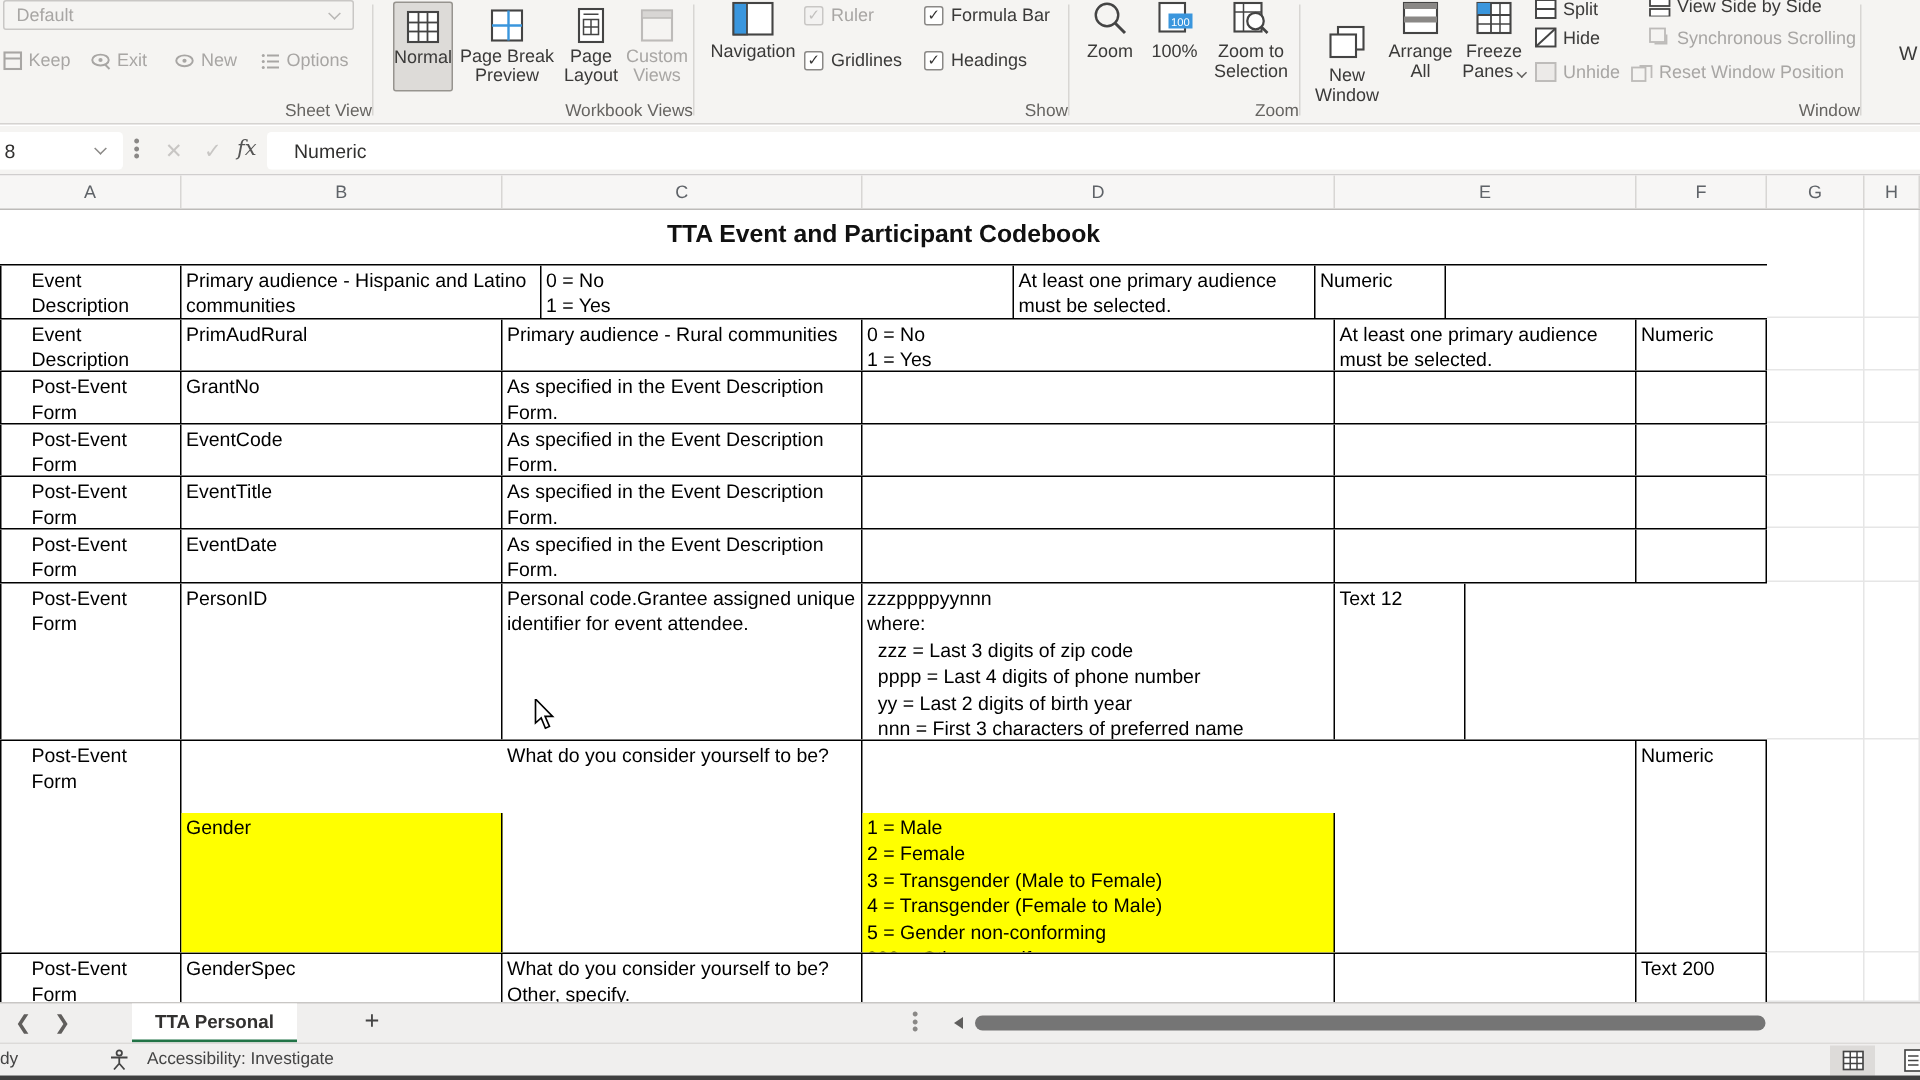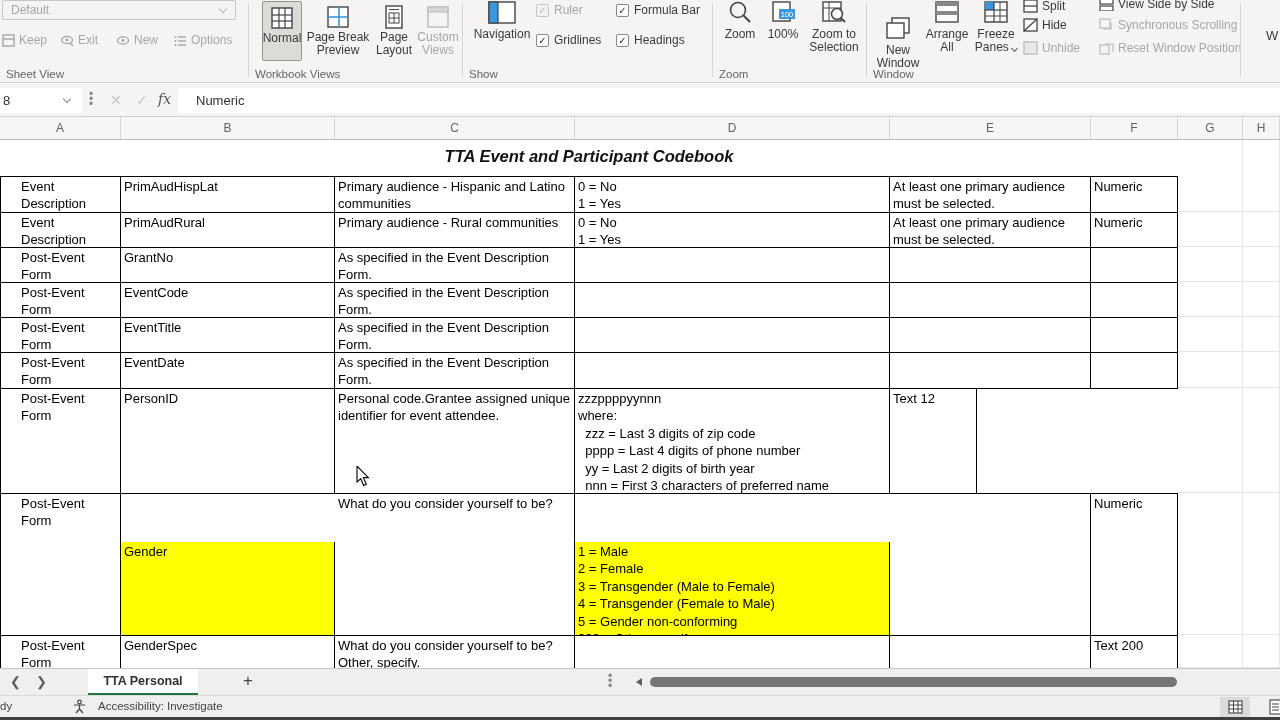--- a/index.html
+++ b/index.html
@@ -2,21 +2,21 @@
 <html><head>
 <meta charset="utf-8">
 <style>
   *{margin:0;padding:0;box-sizing:border-box;}
   html,body{width:1280px;height:720px;overflow:hidden;}
   body{font-family:"Liberation Sans",sans-serif;background:#fff;position:relative;}
   .abs{position:absolute;}
 
   
   .ribbon{position:absolute;left:0;top:0;width:1280px;height:83px;background:#f5f4f2;border-bottom:1px solid #d5d3d1;}
-  .grp-label{position:absolute;bottom:3px;left:6px;right:0;text-align:left;font-size:11.5px;color:#666461;}
+  .grp-label{position:absolute;bottom:3px;left:16px;right:0;text-align:right;font-size:11.5px;color:#666461;}
   .sep{position:absolute;top:3px;height:74px;width:1px;background:#d8d6d3;}
   .rbtn{position:absolute;display:flex;flex-direction:column;align-items:center;font-size:12px;color:#3b3a39;text-align:center;line-height:13px;cursor:default;}
   .rbtn .lbl{margin-top:2px;}
   .gray{color:#a8a6a4 !important;}
   .selbtn{background:#dddbd8;border:1px solid #97948f;border-radius:2px;}
   .smallbtn{position:absolute;display:flex;align-items:center;gap:4px;font-size:12px;color:#3b3a39;white-space:nowrap;}
   .chk{position:absolute;display:flex;align-items:center;gap:5px;font-size:12px;color:#3b3a39;white-space:nowrap;}
   .box{width:13px;height:13px;border:1px solid #8a8886;border-radius:2px;background:#fff;font-size:10px;line-height:11px;text-align:center;color:#323130;}
   .chk.disabled{color:#a8a6a4;}
   .chk.disabled .box{border-color:#c9c7c5;color:#c2c0be;background:#f3f2f1;}
@@ -28,21 +28,21 @@
   .fbar{position:absolute;left:0;top:84px;width:1280px;height:33px;background:#f5f4f2;border-bottom:1px solid #d0cece;}
   .namebox{position:absolute;left:0;top:4px;width:82px;height:25px;background:#fff;border-radius:0 3px 3px 0;font-size:13px;color:#323130;line-height:25px;padding-left:3px;}
   .fx-field{position:absolute;left:178px;top:4px;width:1102px;height:25px;background:#fff;border-radius:3px 0 0 3px;font-size:13px;color:#323130;line-height:25px;padding-left:18px;}
 
   
   .colhead{position:absolute;left:0;top:117px;width:1280px;height:23px;background:#f7f6f5;border-bottom:1px solid #bdbbb9;display:flex;}
   .colhead .col{border-right:1px solid #d8d6d4;font-size:12px;color:#5f6368;text-align:center;line-height:22px;}
 
   
   .sheet{position:absolute;left:0;top:140px;width:1280px;height:528px;background:#fff;overflow:hidden;}
-  .title-row{position:absolute;left:0;top:0;width:1178px;height:36px;text-align:center;font-size:16.5px;font-weight:bold;color:#111;padding-top:7px;font-style:italic;}
+  .title-row{position:absolute;left:0;top:0;width:1178px;height:36px;text-align:center;font-size:16.5px;font-weight:bold;color:#111;padding-top:7px;}
   .t-wrap{position:absolute;left:0;top:36px;width:1178px;border-top:1px solid #000;}
   .t-row{display:flex;border-bottom:1px solid #000;overflow:hidden;}
   .t-cell{border-right:1px solid #000;padding:1px 3px 0 3px;font-size:13px;line-height:17.4px;color:#000;white-space:pre-wrap;overflow:hidden;}
   .t-cell:first-child{border-left:1px solid #000;padding-left:20px;}
   .hl{background:#ffff00;margin-top:48px;}
   .vline{position:absolute;top:0;width:1px;height:528px;background:#e6e6e6;}
   .ghline{position:absolute;left:1178px;width:102px;height:1px;background:#e6e6e6;}
 
   
   .tabbar{position:absolute;left:0;top:668px;width:1280px;height:27px;background:#f0efee;border-top:1px solid #c8c6c4;}
@@ -298,21 +298,21 @@
     </div>
     <div class="smallbtn gray" style="left:232px;top:18px;">
       <span class="ico">
           <svg width="15" height="14">
             <rect x="1" y="1" width="10" height="9" fill="none" stroke="#bdbbb9" stroke-width="1.2"></rect>
             <path d="M12 5 v6 h-8" fill="none" stroke="#bdbbb9" stroke-width="1.2"></path>
           </svg>
         </span>
       <span>Synchronous Scrolling</span>
     </div>
-    <div class="smallbtn gray" style="left:232px;top:41px;">
+    <div class="smallbtn gray" style="left:220px;top:41px;">
       <span class="ico">
           <svg width="15" height="14">
             <rect x="1" y="4" width="9" height="9" fill="none" stroke="#bdbbb9" stroke-width="1.2"></rect>
             <path d="M6 3 h8 v8" fill="none" stroke="#bdbbb9" stroke-width="1.2"></path>
           </svg>
         </span>
       <span>Reset Window Position</span>
     </div>
     <div class="grp-label">Window</div>
   </div>
@@ -345,21 +345,20 @@
     <div class="col" style="width: 37px;">H</div>
   </div>
 
 <div class="sheet">
   <div class="vline" style="left:1242px;"></div>
   <div class="vline" style="left:1279px;"></div>
   <div class="title-row">TTA Event and Participant Codebook</div>
   <div class="t-wrap" id="tableRows">
       <div class="t-row" style="height: 36px;">
         <div class="t-cell" style="width: 121px;">Event Description</div>
-        <div class="t-cell" style="width: 214px;">PrimAudHispLat</div>
         <div class="t-cell" style="width: 240px;">Primary audience - Hispanic and Latino
 communities</div>
         <div class="t-cell" style="width: 315px;">0 = No
 1 = Yes</div>
         <div class="t-cell" style="width: 201px;">At least one primary audience
 must be selected.</div>
         <div class="t-cell" style="width: 87px;">Numeric</div>
       </div>
       <div class="t-row" style="height: 35px;">
         <div class="t-cell" style="width: 121px;">Event Description</div>

